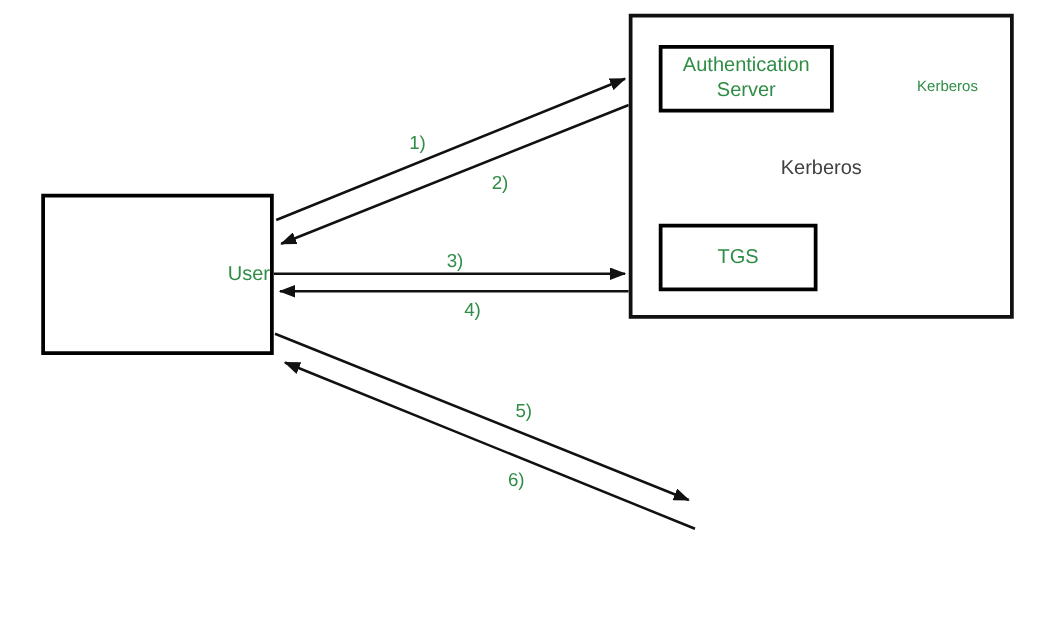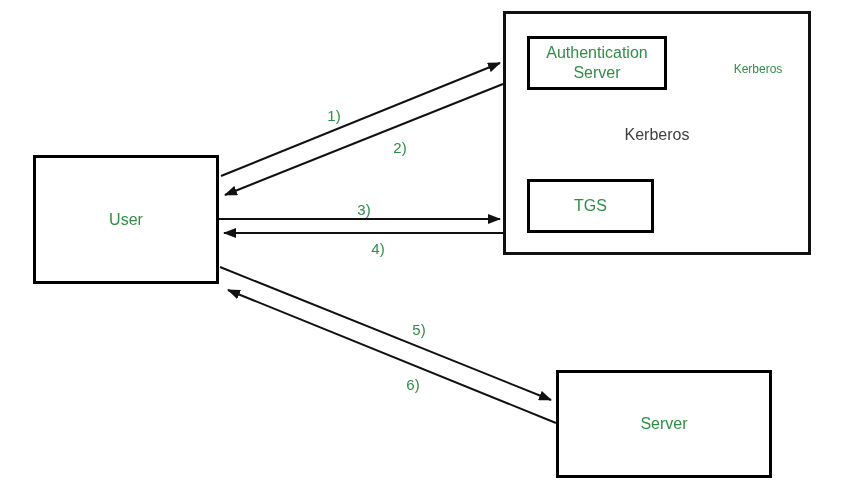--- a/index.html
+++ b/index.html
@@ -42,21 +42,21 @@
     width: 308px; height: 244px;
   }
   .kerberos-label {
     position: absolute;
     left: 0; top: 112px;
     width: 100%;
     text-align: center;
     color: #404040;
     font-size: 16px;
   }
-  .box-user   { left: 33px;  top: 155px; width: 186px; height: 129px; }
+  .box-user   { left: 33px;  top: 155px; width: 186px; height: 129px; justify-content: flex-end; }
   .box-auth   { left: 527px; top: 36px;  width: 140px; height: 54px; padding: 0 14px; }
   .box-tgs    { left: 527px; top: 179px; width: 127px; height: 54px; }
   .box-server { left: 556px; top: 370px; width: 216px; height: 108px; }
   .db-label {
     position: absolute;
     left: 718px; top: 62px;
     width: 80px;
     text-align: center;
     color: #2F8D46;
     font-size: 12px;
@@ -116,23 +116,20 @@
   </div>
 
   <div class="node-box box-auth">
     <span>Authentication Server</span>
   </div>
 
   <div class="node-box box-tgs">
     <span>TGS</span>
   </div>
 
-  <div class="node-box box-server">
-    <span>Server</span>
-  </div>
 
   <div class="arrow-label lbl-1">1)</div>
   <div class="arrow-label lbl-2">2)</div>
   <div class="arrow-label lbl-3">3)</div>
   <div class="arrow-label lbl-4">4)</div>
   <div class="arrow-label lbl-5">5)</div>
   <div class="arrow-label lbl-6">6)</div>
 
 </div>
 

